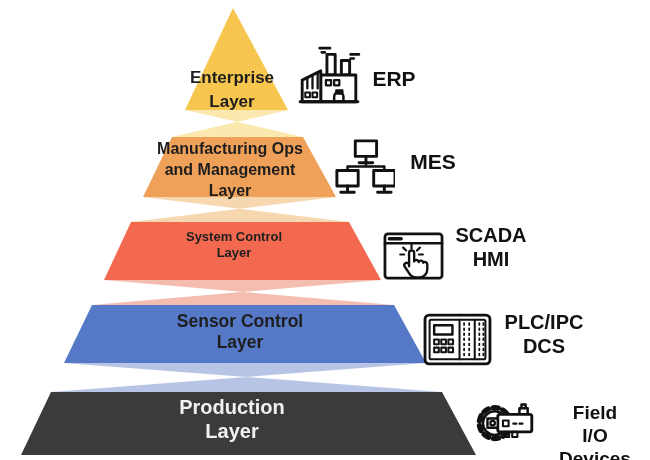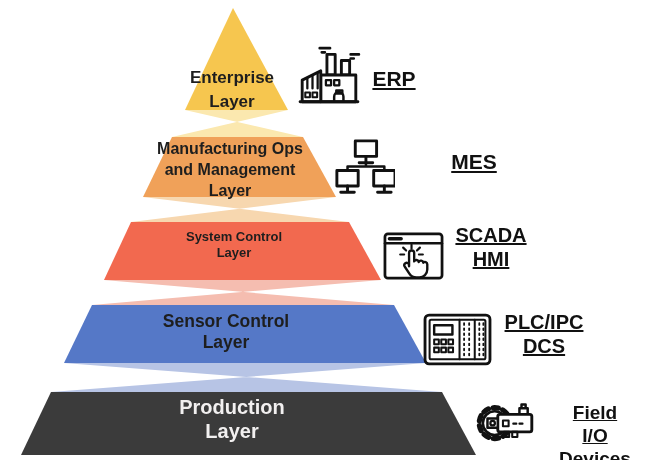--- a/index.html
+++ b/index.html
@@ -11,21 +11,20 @@
   .layer-label{
     position:absolute;transform:translateX(-50%);
     text-align:center;font-weight:bold;color:#1E1E1E;
     white-space:pre-line;pointer-events:none;
   }
   .layer-label.light{color:#F2F0F0;}
   .side-label{
     position:absolute;transform:translateX(-50%);
     text-align:center;font-weight:bold;color:#111111;
     white-space:pre-line;
-    text-decoration:underline;
   }
   .icon-box{position:absolute;}
   .icon-box svg{display:block;width:100%;height:100%;}
   .ln{stroke:#111111;fill:none;stroke-linecap:round;stroke-linejoin:round;}
   .ln.fw{fill:#ffffff;}
 </style>
 </head>
 <body>
 
 <div id="canvas">
@@ -44,27 +43,27 @@
     <polygon points="51,392 442,392 476,455 21,455" style="fill: rgb(59, 59, 59);"></polygon>
   </svg>
 
   <div class="layer-label" style="left:232px;top:66px;font-size:17px;line-height:1.4;">Enterprise
 Layer</div>
   <div class="layer-label" style="left:230px;top:139px;font-size:16px;line-height:1.3;">Manufacturing Ops
 and Management
 Layer</div>
   <div class="layer-label" style="left:234px;top:229px;font-size:13px;line-height:1.25;">System Control
 Layer</div>
-  <div class="layer-label" style="left:226px;top:311px;font-size:17.5px;line-height:1.22;">Sensor Control
+  <div class="layer-label" style="left:240px;top:311px;font-size:17.5px;line-height:1.22;">Sensor Control
 Layer</div>
   <div class="layer-label light" style="left:232px;top:395px;font-size:20px;line-height:1.2;">Production
 Layer</div>
 
   <div class="side-label" style="left:394px;top:67px;font-size:21px;">ERP</div>
-  <div class="side-label" style="left:433px;top:150px;font-size:21px;margin-left:41px;">MES</div>
+  <div class="side-label" style="left:433px;top:150px;font-size:21px;">MES</div>
   <div class="side-label" style="left:491px;top:224px;font-size:20px;line-height:1.18;">SCADA
 HMI</div>
   <div class="side-label" style="left:544px;top:310px;font-size:20px;line-height:1.2;">PLC/IPC
 DCS</div>
   <div class="side-label" style="left:595px;top:401px;font-size:19px;line-height:1.22;">Field I/O
 Devices</div>
 
   <div class="icon-box" style="left:296px;top:42px;width:66px;height:66px;">
     <svg viewBox="0 0 64 64">
 

